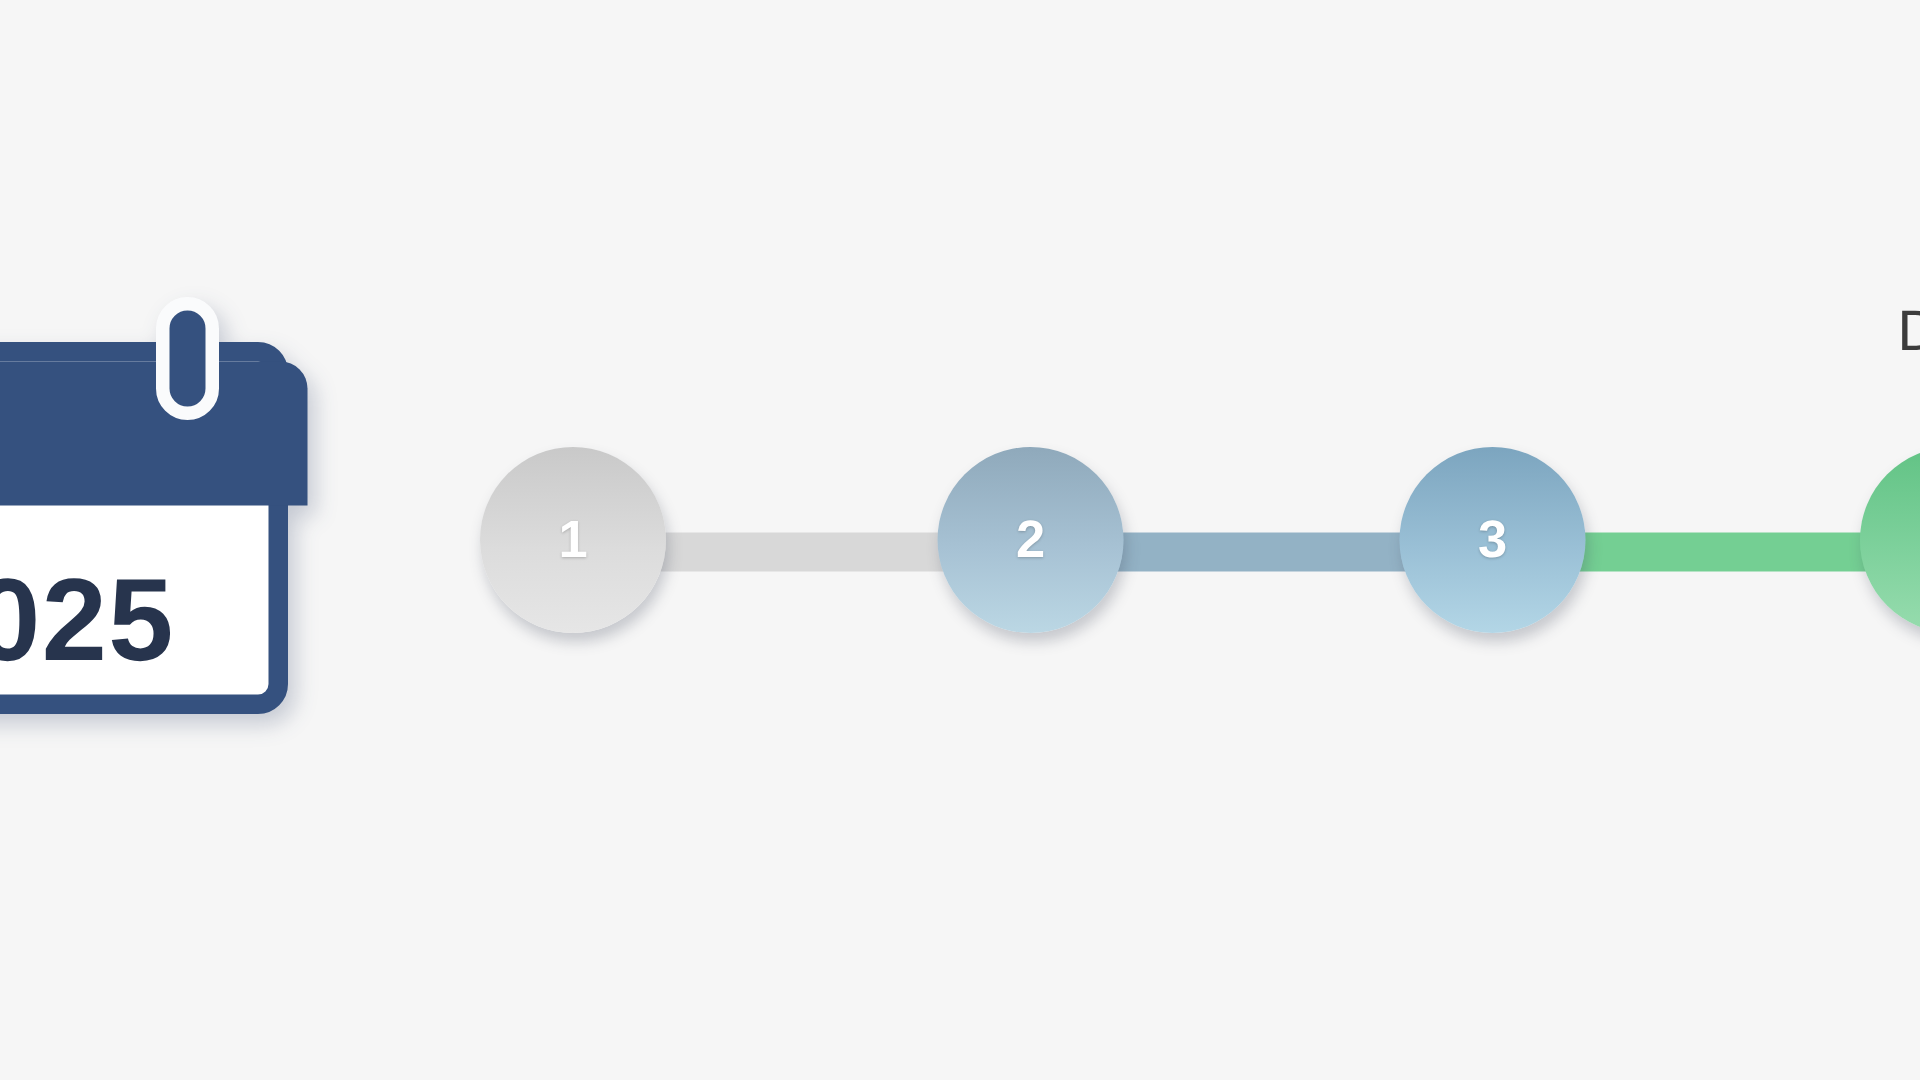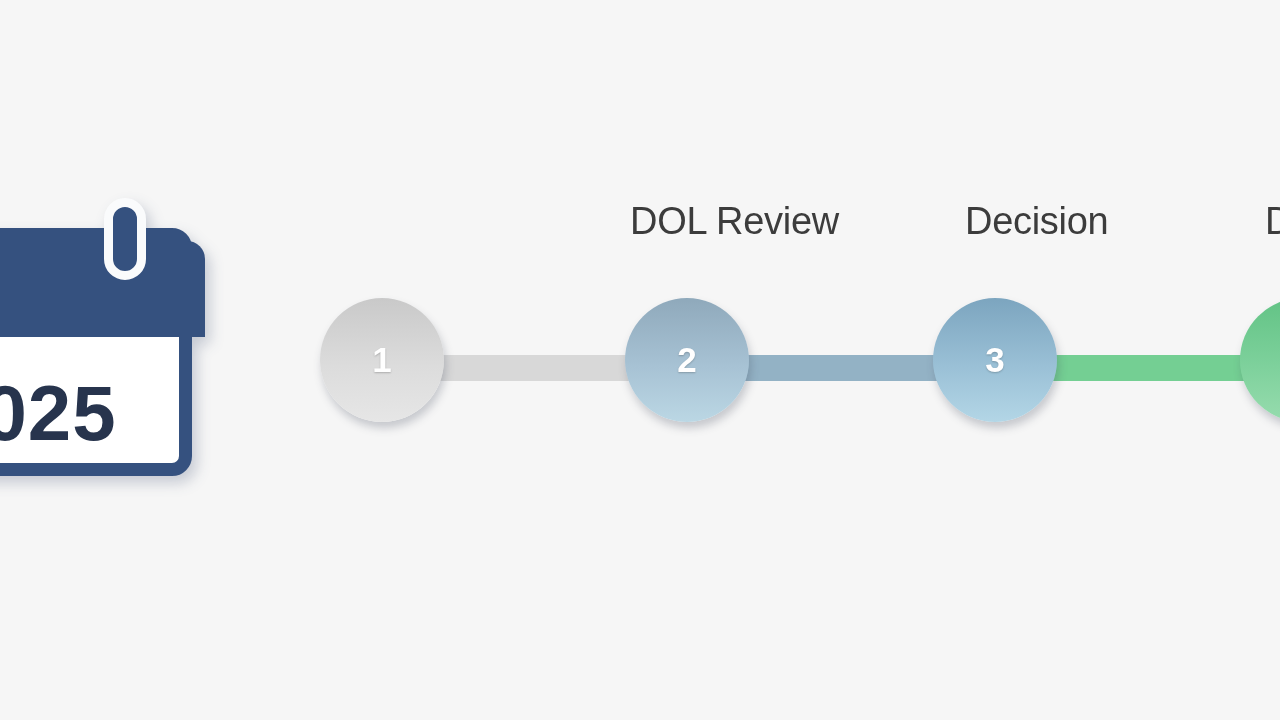--- a/index.html
+++ b/index.html
@@ -163,22 +163,20 @@
     <div class="cal-body">
       <div class="cal-header"></div>
       <div class="cal-year">025</div>
     </div>
     <div class="cal-ring"></div>
   </div>
 
   <div class="stepper">
 
     <div class="step-labels">
-      <div class="step-label" style="left:310px;">DOL Review</div>
-      <div class="step-label" style="left:645px;">Decision</div>
       <div class="step-label" style="left:945px;">Dec</div>
     </div>
 
     <div class="track">
       <div class="connector c1"></div>
       <div class="connector c2"></div>
       <div class="connector c3"></div>
     </div>
 
     <div class="circles">

